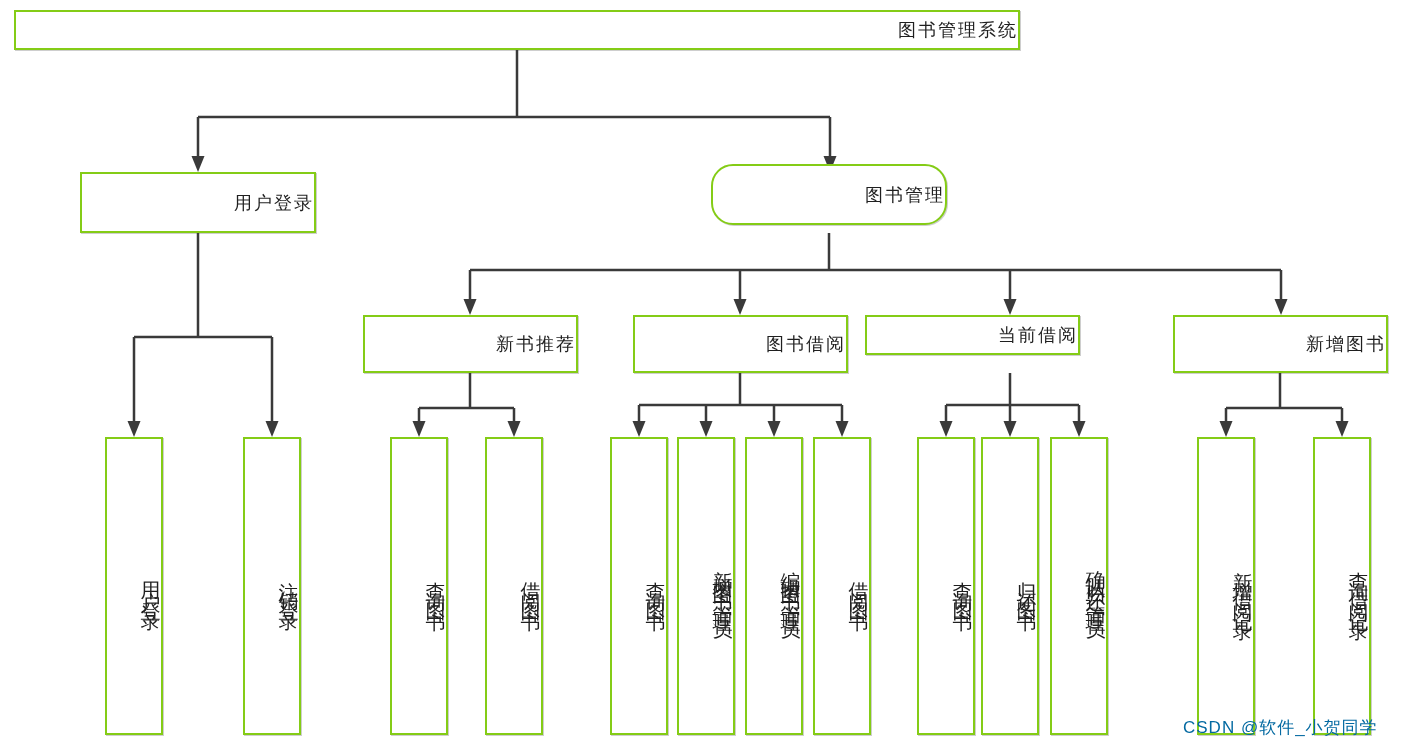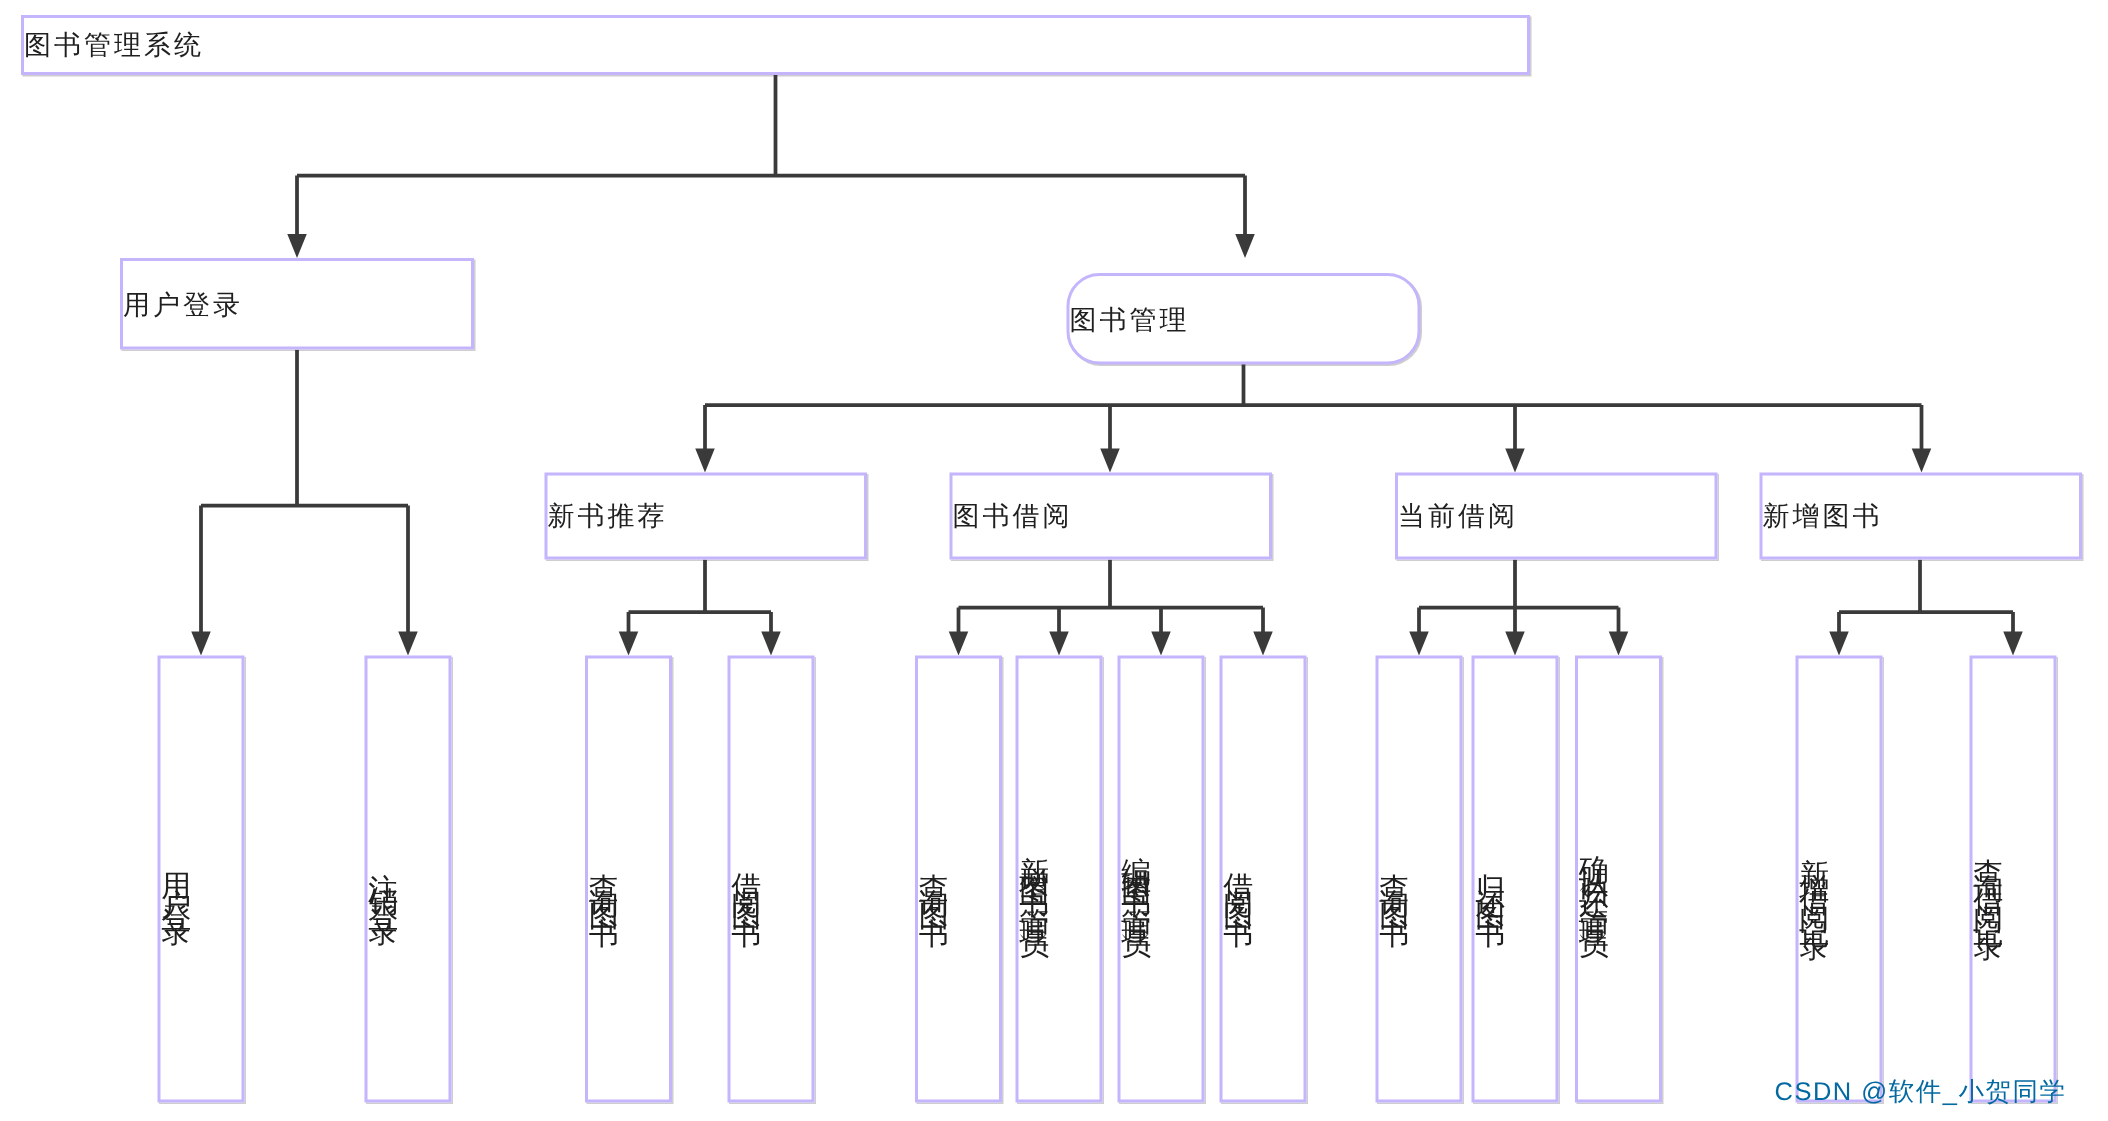--- a/index.html
+++ b/index.html
@@ -5,40 +5,40 @@
   html,body { margin:0; padding:0; }
   body {
     width:1405px; height:747px; background:#ffffff; position:relative;
     font-family:"Liberation Sans","DejaVu Sans",sans-serif; overflow:hidden;
     color:#1f1f1f;
   }
   .canvas { position:absolute; left:0; top:0; width:1405px; height:747px; }
   svg.connectors { position:absolute; left:0; top:0; }
   .node {
     position:absolute; box-sizing:border-box; background:#ffffff;
-    border:2px solid #c4b5fd;
-    display:flex; align-items:center; justify-content:flex-start;
+    border:2px solid #84cc16;
+    display:flex; align-items:center; justify-content:flex-end;
     box-shadow:1px 1px 0 rgba(60,60,60,.25);
   }
   .node.h { font-size:18px; letter-spacing:2px; }
   .node.v span {
     writing-mode:vertical-rl; text-orientation:mixed;
     font-size:20px; letter-spacing:10px; line-height:1;
   }
   .node.v.long span { letter-spacing:7px; }
 
   
   #root   { left:14px;  top:10px;  width:1006px; height:40px; }
   
   #n-ul   { left:80px;  top:172px; width:236px; height:61px; }
-  #n-bm   { left:711px; top:182px; width:236px; height:61px;border-radius:22px; }
+  #n-bm   { left:711px; top:164px; width:236px; height:61px;border-radius:22px; }
   
   #n-rec  { left:363px;  top:315px; width:215px; height:58px; }
   #n-bor  { left:633px;  top:315px; width:215px; height:58px; }
-  #n-cur  { left:930px;  top:315px; width:215px; height:58px; }
+  #n-cur  { left:865px;  top:315px; width:215px; height:40px; }
   #n-log  { left:1173px; top:315px; width:215px; height:58px; }
   
   .leaf { top:437px; width:58px; height:298px; }
   #l-1  { left:105px;  }
   #l-2  { left:243px;  }
   #l-3  { left:390px;  }
   #l-4  { left:485px;  }
   #l-5  { left:610px;  }
   #l-6  { left:677px;  }
   #l-7  { left:745px;  }

